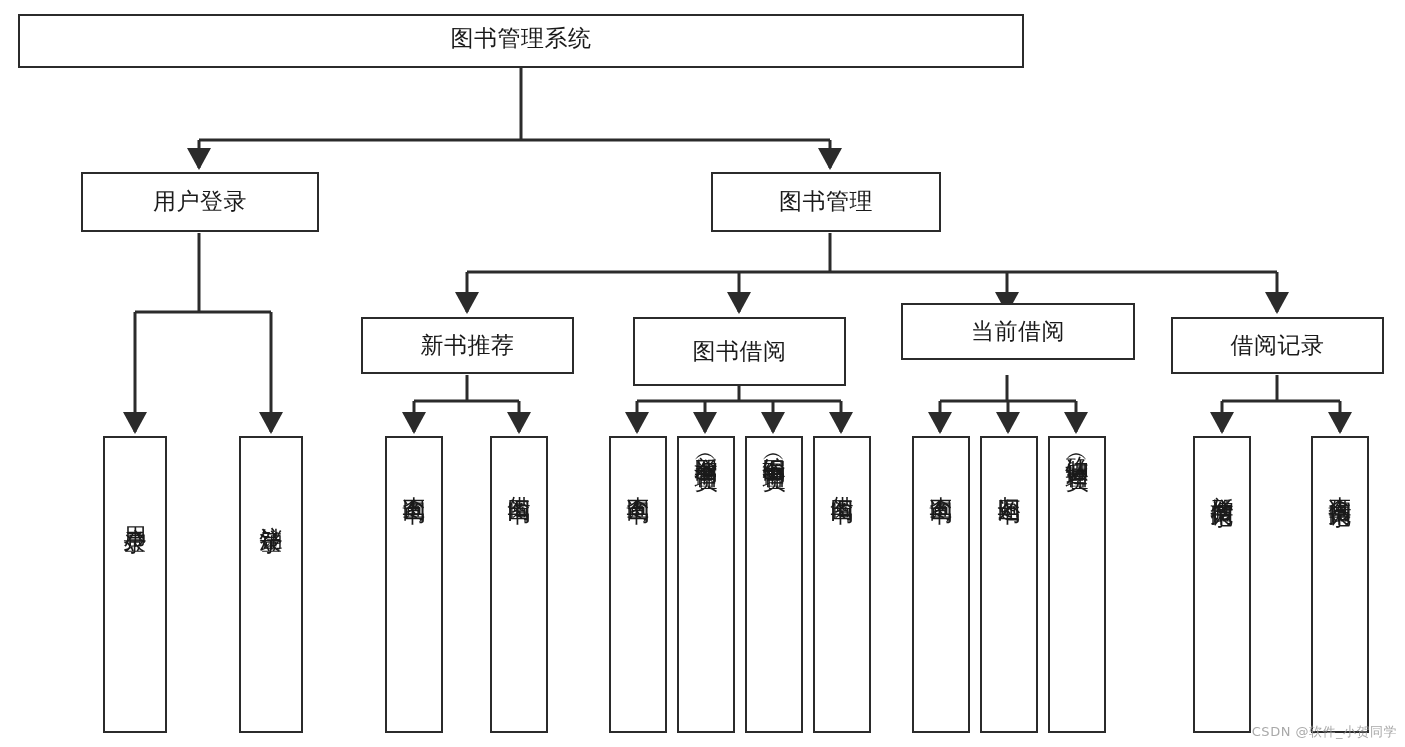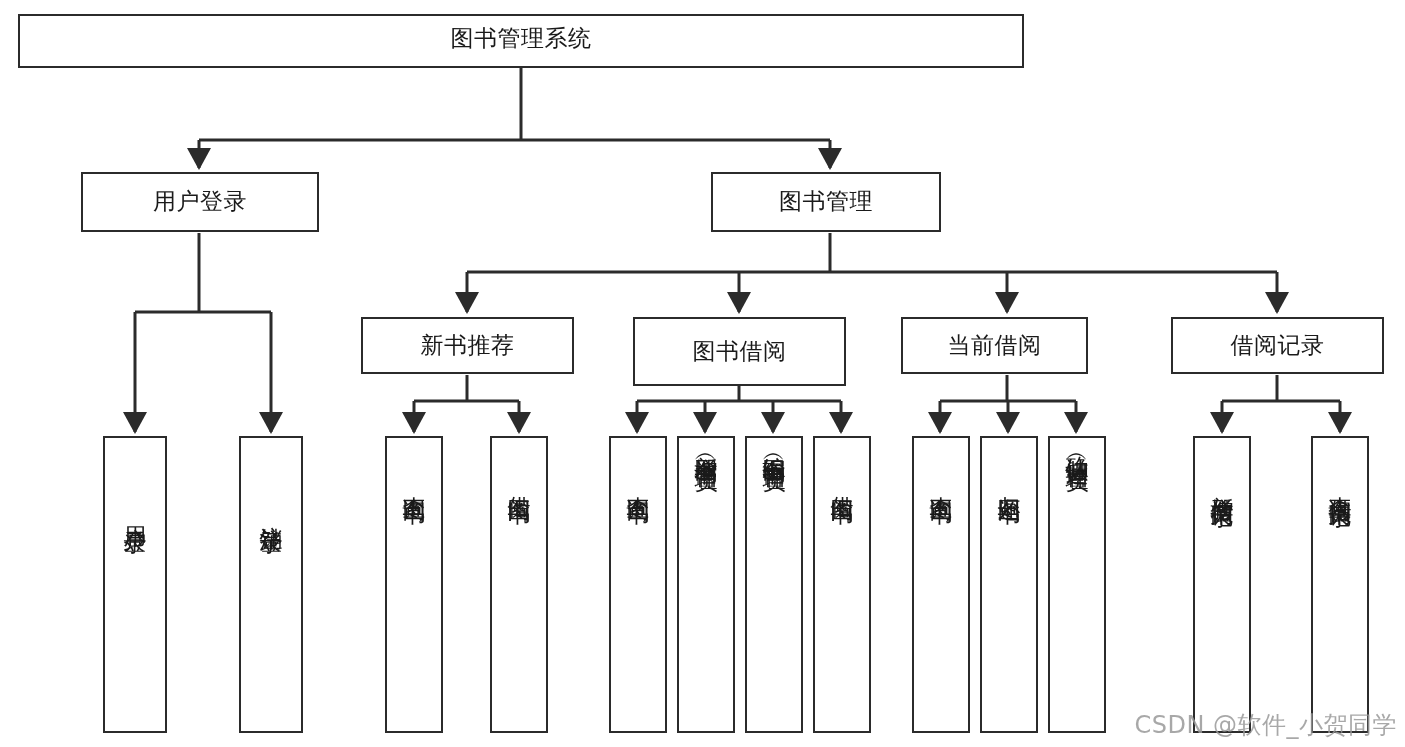--- a/index.html
+++ b/index.html
@@ -59,21 +59,21 @@
   .leaf-box.pad-mid {
     padding-top: 70px;
   }
   .leaf-box.pad-small {
     padding-top: 40px;
   }
   #watermark {
     position: absolute;
     right: 8px;
     bottom: 6px;
-    font-size: 24px;
+    font-size: 13px;
     color: #9a9a9a;
     letter-spacing: 0.5px;
     white-space: nowrap;
     opacity: 0.85;
     pointer-events: none;
     margin-top: 40px;
   }
 </style>
 </head>
 <body>
@@ -140,21 +140,21 @@
   <div class="node-box" style="left:711px; top:172px; width:230px; height:60px;">
     <span class="node-label-h">图书管理</span>
   </div>
 
   <div class="node-box" style="left:361px; top:317px; width:213px; height:57px;">
     <span class="node-label-h">新书推荐</span>
   </div>
   <div class="node-box" style="left:633px; top:317px; width:213px; height:69px;">
     <span class="node-label-h">图书借阅</span>
   </div>
-  <div class="node-box" style="left:901px; top:317px; width:187px; height:57px;">
+  <div class="node-box" style="left:901px; top:303px; width:234px; height:57px;">
     <span class="node-label-h">当前借阅</span>
   </div>
   <div class="node-box" style="left:1171px; top:317px; width:213px; height:57px;">
     <span class="node-label-h">借阅记录</span>
   </div>
 
   <div class="node-box leaf-box pad-mid" style="left:103px; top:436px; width:64px; height:297px;">
     <span class="node-label-v">用户登录</span>
   </div>
   <div class="node-box leaf-box pad-mid" style="left:239px; top:436px; width:64px; height:297px;">

